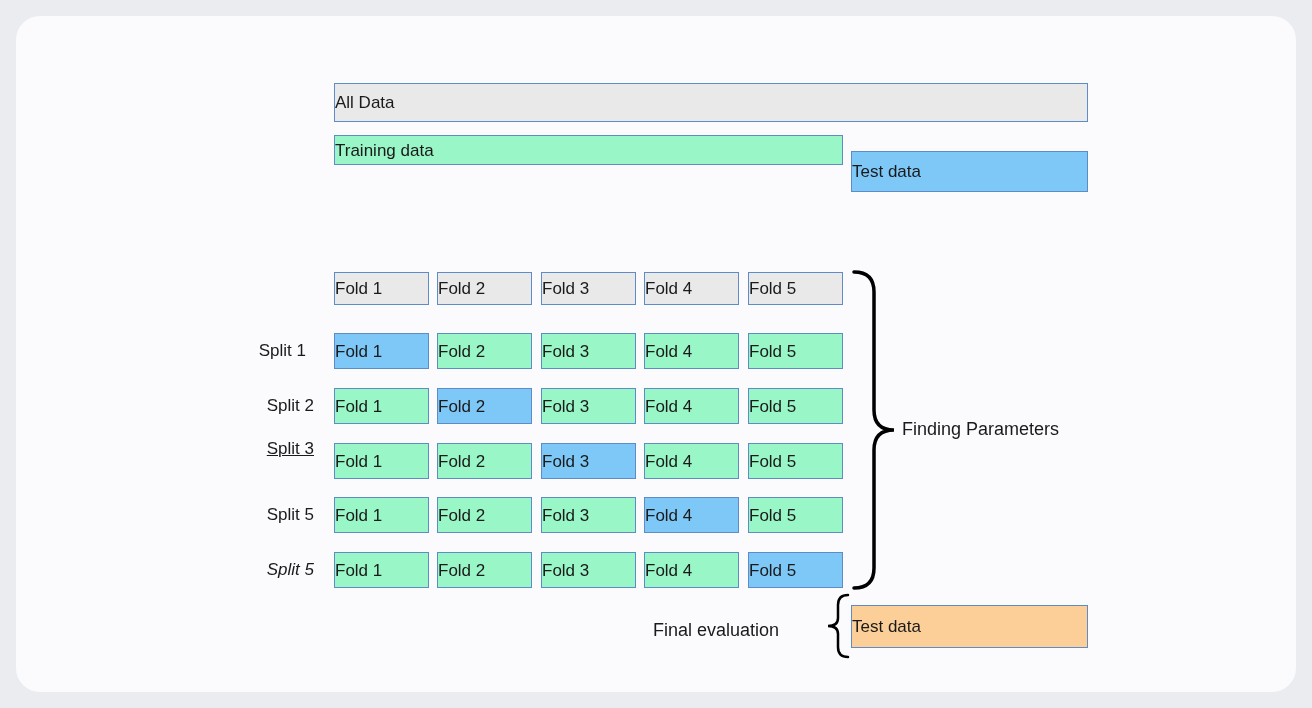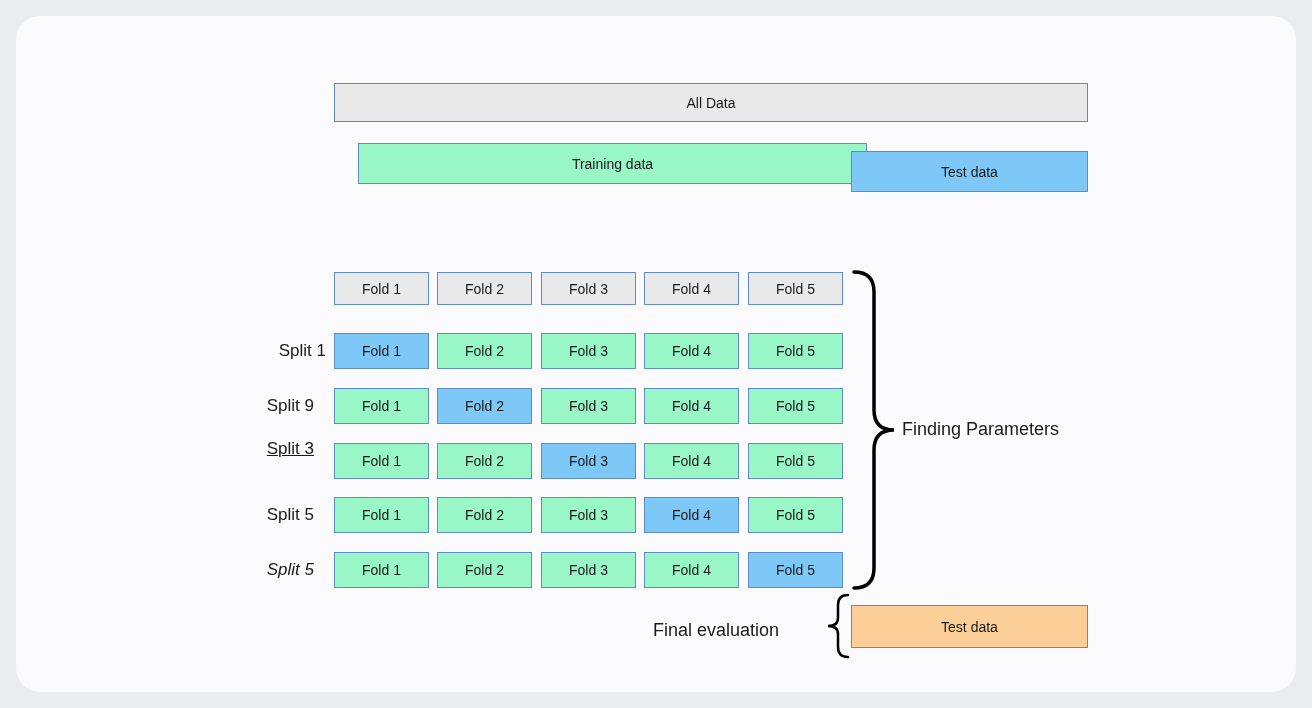--- a/index.html
+++ b/index.html
@@ -9,30 +9,30 @@
     font-family:"Liberation Sans", sans-serif;
     color:var(--text,#1a1a1a);
   }
   .card{
     position:absolute;left:16px;top:16px;width:1280px;height:676px;
     background:var(--card-bg,#fbfbfd);border-radius:24px;
   }
   .box{
     position:absolute;box-sizing:border-box;
     border:1.5px solid var(--box-border,#5f8cc7);
-    display:flex;align-items:center;justify-content:center;
-    font-size:14px;line-height:1;white-space:nowrap;
+    display:flex;align-items:center;justify-content:flex-start;
+    font-size:17px;line-height:1;white-space:nowrap;
   }
   .fill-gray{background:var(--gray-fill,#e9e9e9);}
   .fill-green{background:var(--green-fill,#99f6c7);}
   .fill-blue{background:var(--blue-fill,#7ec8f8);}
   .fill-orange{background:var(--orange-fill,#fccf99);}
 
   .bar-all-data{left:318px;top:67px;width:754px;height:39px;}
-  .bar-training{left:318px;top:127px;width:509px;height:41px;margin-left:24px;}
+  .bar-training{left:318px;top:119px;width:509px;height:30px;}
   .bar-test{left:835px;top:135px;width:237px;height:41px;}
   .bar-final-test{left:835px;top:589px;width:237px;height:43px;}
 
   .split-label{
     position:absolute;width:130px;height:36px;
     display:flex;align-items:center;justify-content:flex-end;
     font-size:17px;
   }
   .annot{
     position:absolute;font-size:18px;white-space:nowrap;
@@ -55,27 +55,27 @@
   <div class="box fill-blue bar-test">
     <span>Test data</span>
   </div>
 
   <div id="cv-grid">
       <div class="box fill-gray" style="left: 318px; top: 256px; width: 95px; height: 33px;">Fold 1</div>
       <div class="box fill-gray" style="left: 421px; top: 256px; width: 95px; height: 33px;">Fold 2</div>
       <div class="box fill-gray" style="left: 525px; top: 256px; width: 95px; height: 33px;">Fold 3</div>
       <div class="box fill-gray" style="left: 628px; top: 256px; width: 95px; height: 33px;">Fold 4</div>
       <div class="box fill-gray" style="left: 732px; top: 256px; width: 95px; height: 33px;">Fold 5</div>
-      <div class="split-label" style="left: 180px; top: 317px;">Split 1</div>
+      <div class="split-label" style="left: 160px; top: 317px;">Split 1</div>
       <div class="box fill-blue" style="left: 318px; top: 317px; width: 95px; height: 36px;">Fold 1</div>
       <div class="box fill-green" style="left: 421px; top: 317px; width: 95px; height: 36px;">Fold 2</div>
       <div class="box fill-green" style="left: 525px; top: 317px; width: 95px; height: 36px;">Fold 3</div>
       <div class="box fill-green" style="left: 628px; top: 317px; width: 95px; height: 36px;">Fold 4</div>
       <div class="box fill-green" style="left: 732px; top: 317px; width: 95px; height: 36px;">Fold 5</div>
-      <div class="split-label" style="left: 168px; top: 372px;">Split 9</div>
+      <div class="split-label" style="left: 168px; top: 372px;">Split 2</div>
       <div class="box fill-green" style="left: 318px; top: 372px; width: 95px; height: 36px;">Fold 1</div>
       <div class="box fill-blue" style="left: 421px; top: 372px; width: 95px; height: 36px;">Fold 2</div>
       <div class="box fill-green" style="left: 525px; top: 372px; width: 95px; height: 36px;">Fold 3</div>
       <div class="box fill-green" style="left: 628px; top: 372px; width: 95px; height: 36px;">Fold 4</div>
       <div class="box fill-green" style="left: 732px; top: 372px; width: 95px; height: 36px;">Fold 5</div>
       <div class="split-label" style="left: 168px; top: 415px; text-decoration: underline;">Split 3</div>
       <div class="box fill-green" style="left: 318px; top: 427px; width: 95px; height: 36px;">Fold 1</div>
       <div class="box fill-green" style="left: 421px; top: 427px; width: 95px; height: 36px;">Fold 2</div>
       <div class="box fill-blue" style="left: 525px; top: 427px; width: 95px; height: 36px;">Fold 3</div>
       <div class="box fill-green" style="left: 628px; top: 427px; width: 95px; height: 36px;">Fold 4</div>

